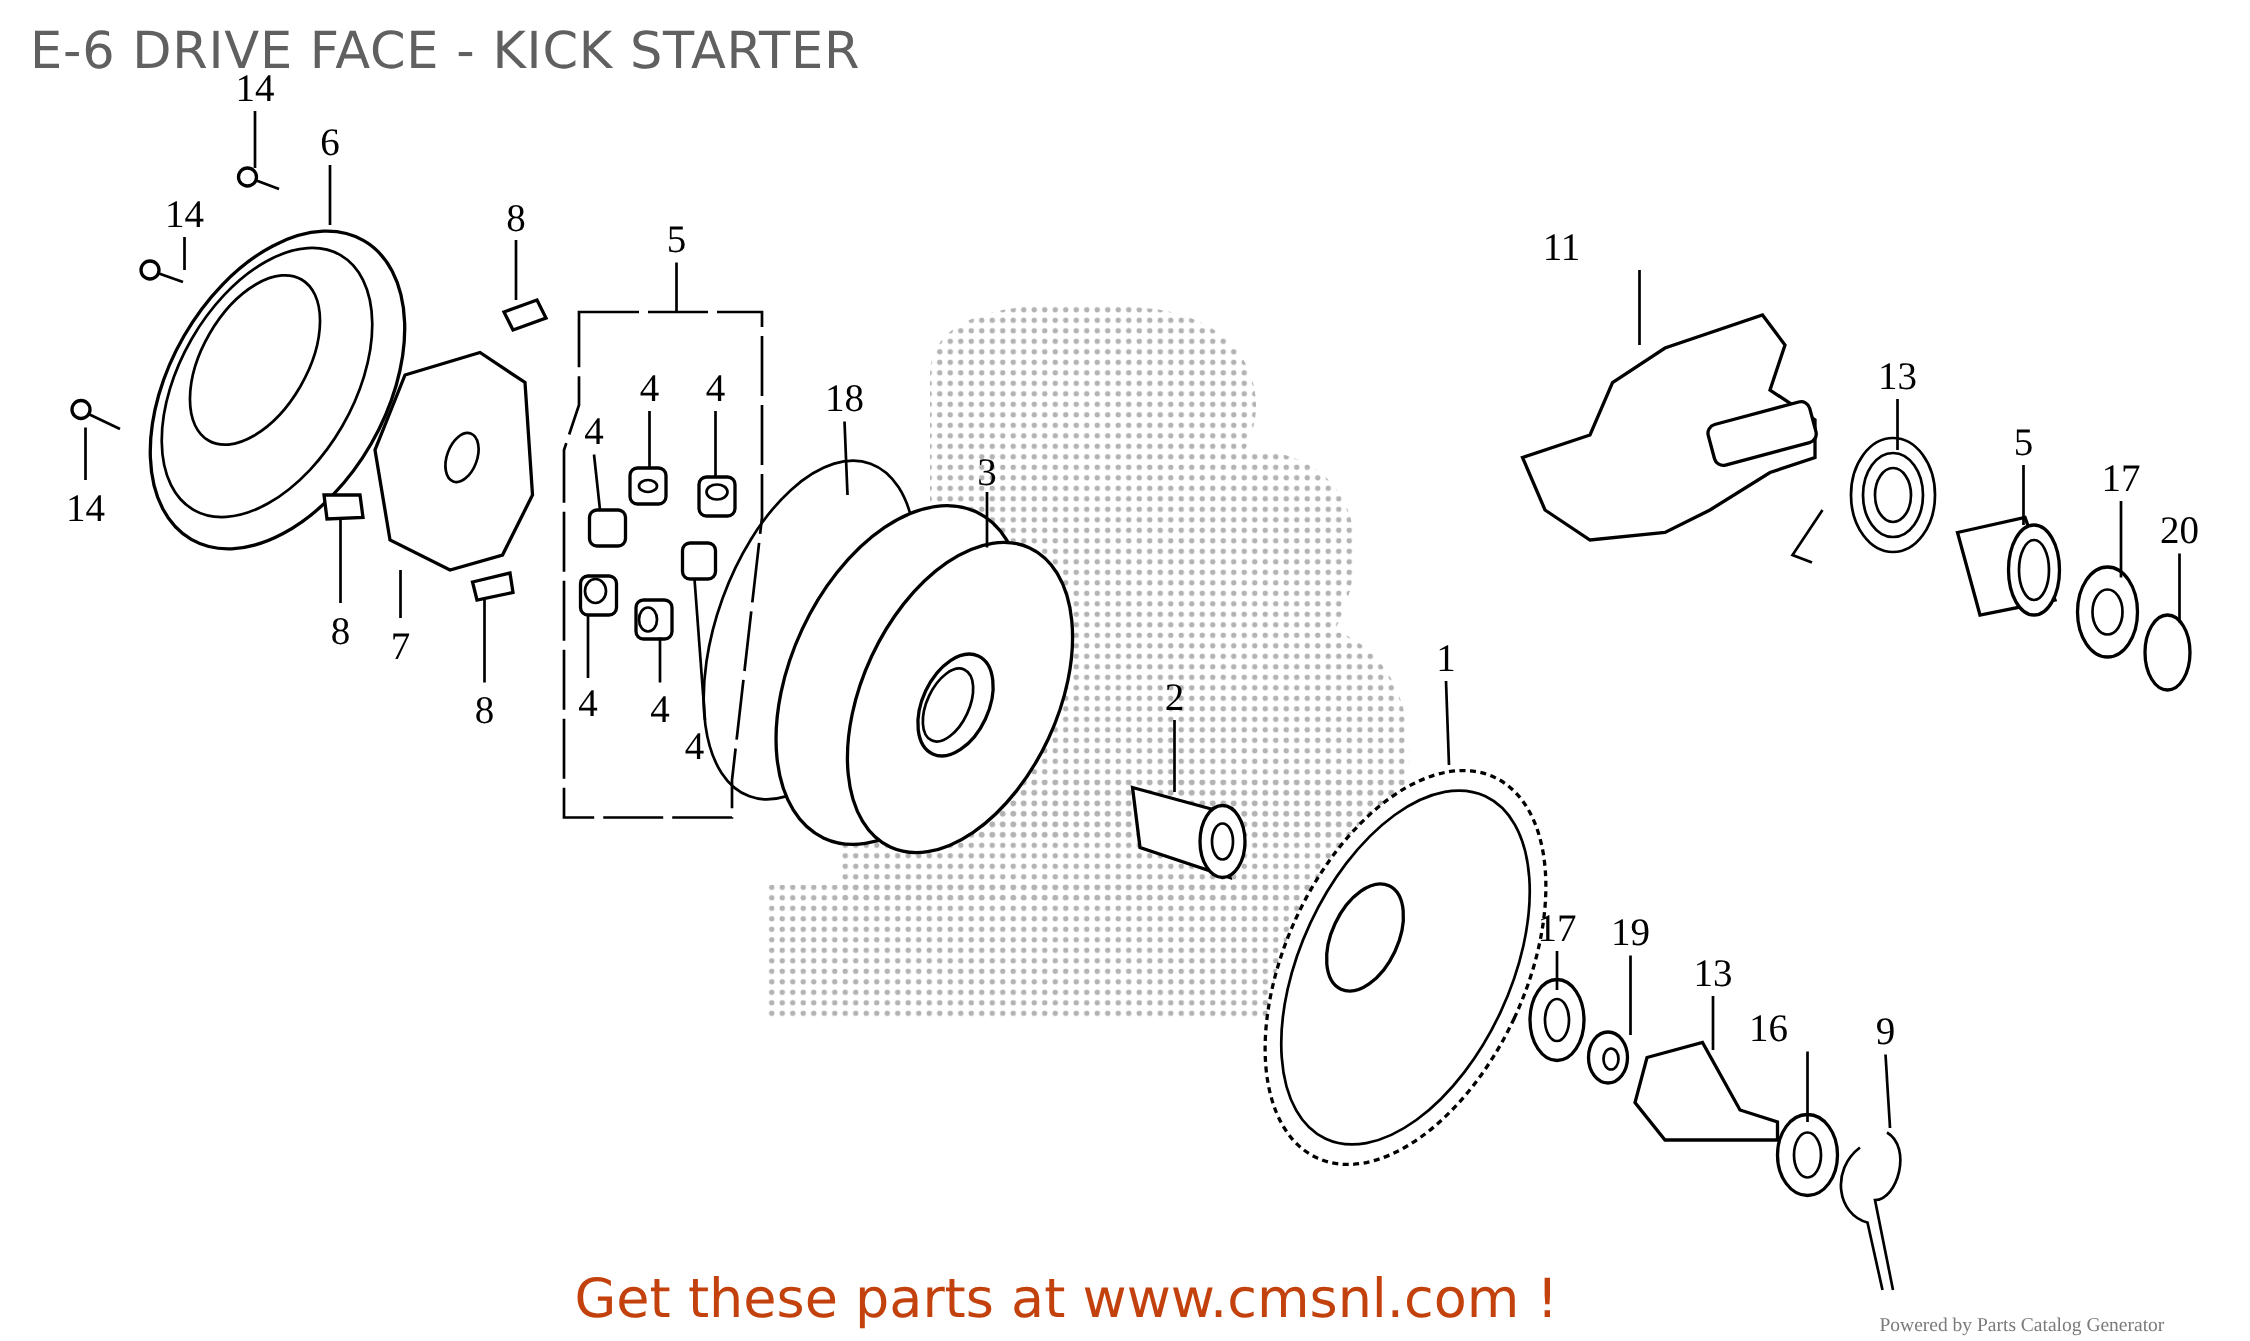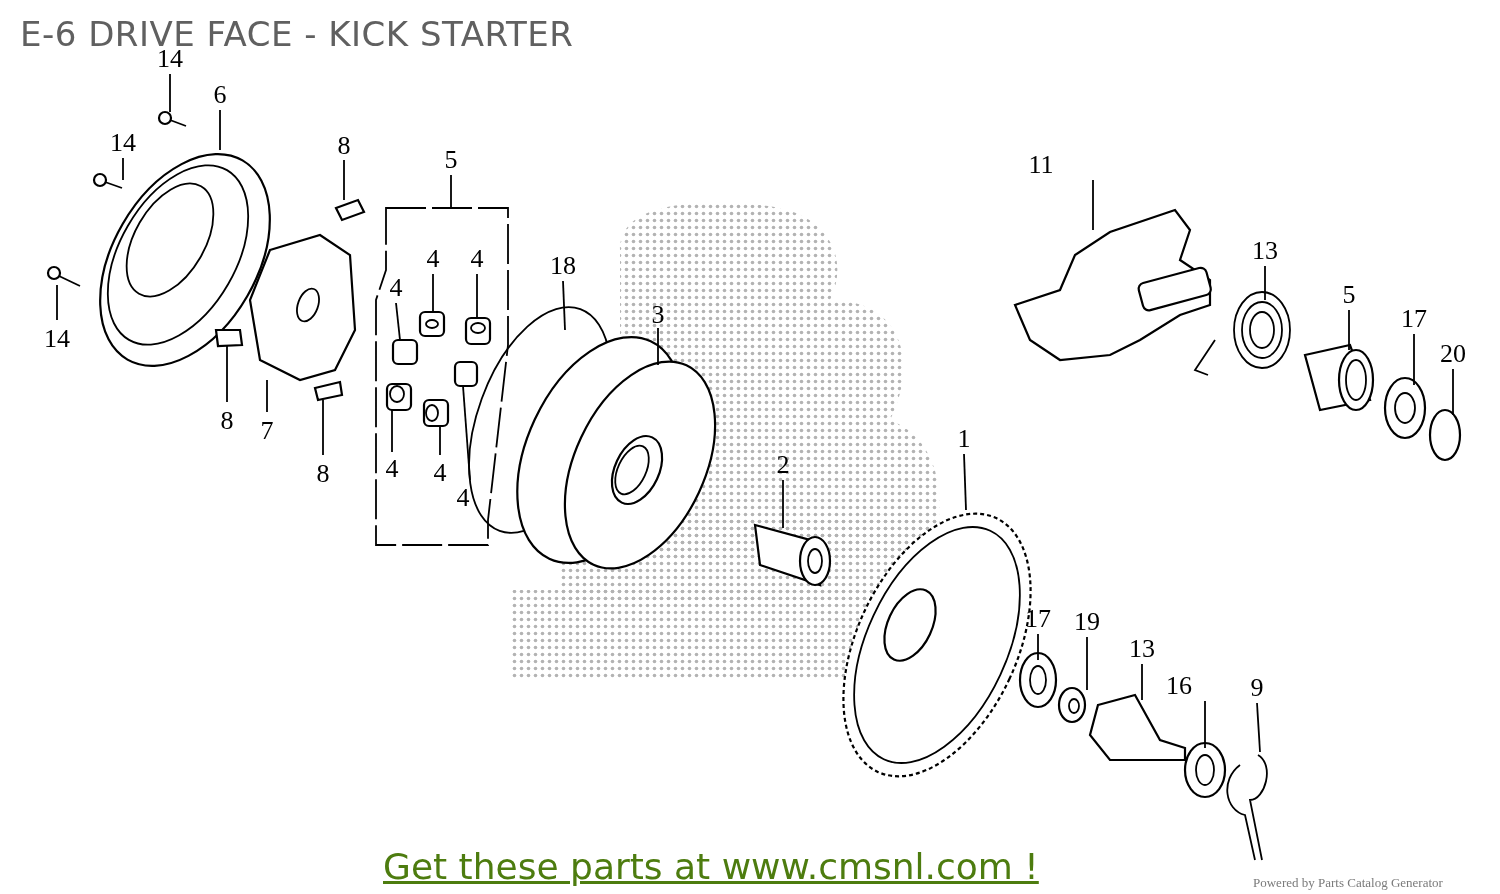--- a/index.html
+++ b/index.html
@@ -1,18 +1,18 @@
 <!DOCTYPE html>
 <html><head>
 <meta charset="utf-8">
 <style>
   html,body{margin:0;padding:0;background:#fff;}
   body{width:1500px;height:894px;position:relative;overflow:hidden;font-family:"DejaVu Sans",sans-serif;}
   .title{position:absolute;left:20px;top:14px;font-size:34px;color:#606060;letter-spacing:0.5px;white-space:nowrap;}
-  .cta{position:absolute;left:383px;top:846px;font-size:36px;color:#4d7c0f;white-space:nowrap;font-family:"DejaVu Sans",sans-serif;text-decoration:underline;}
+  .cta{position:absolute;left:383px;top:846px;font-size:36px;color:#c2410c;white-space:nowrap;font-family:"DejaVu Sans",sans-serif;}
   .powered{position:absolute;left:1253px;top:875px;font-size:13px;color:#7a7a7a;white-space:nowrap;font-family:Liberation Serif, serif;}
   svg.diagram{position:absolute;left:0;top:0;}
   .lbl{position:absolute;font-size:26px;color:#000;font-family:Liberation Serif, serif;line-height:1;transform:translateX(-50%);white-space:nowrap;}
   .part{stroke:#000;fill:#fff;stroke-width:2.2;}
   .thin{stroke:#000;fill:none;stroke-width:1.8;}
   .lead{stroke:#000;stroke-width:1.8;fill:none;}
 </style>
 </head>
 <body>
 

